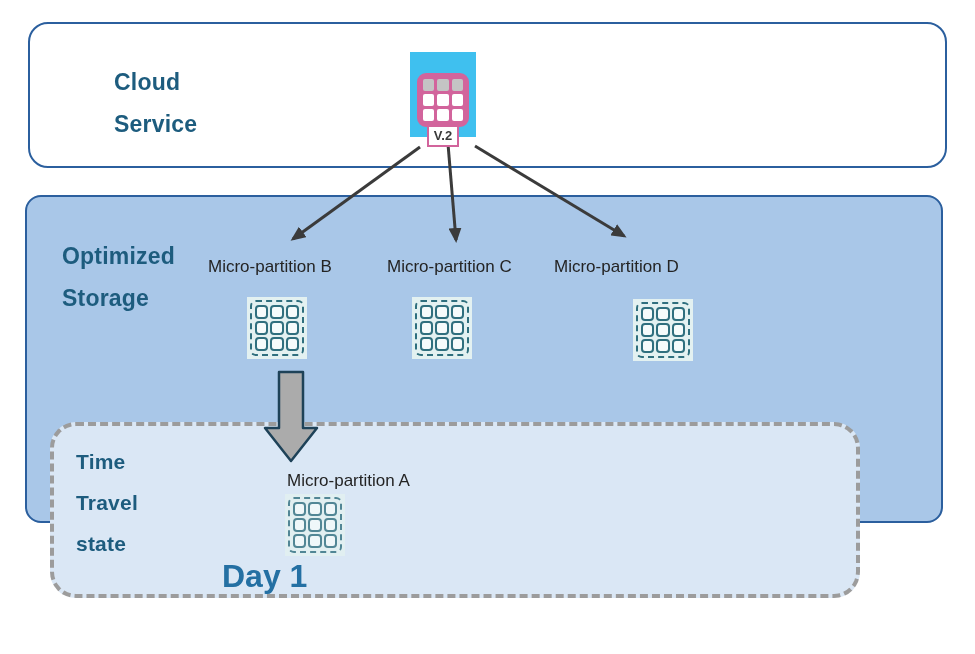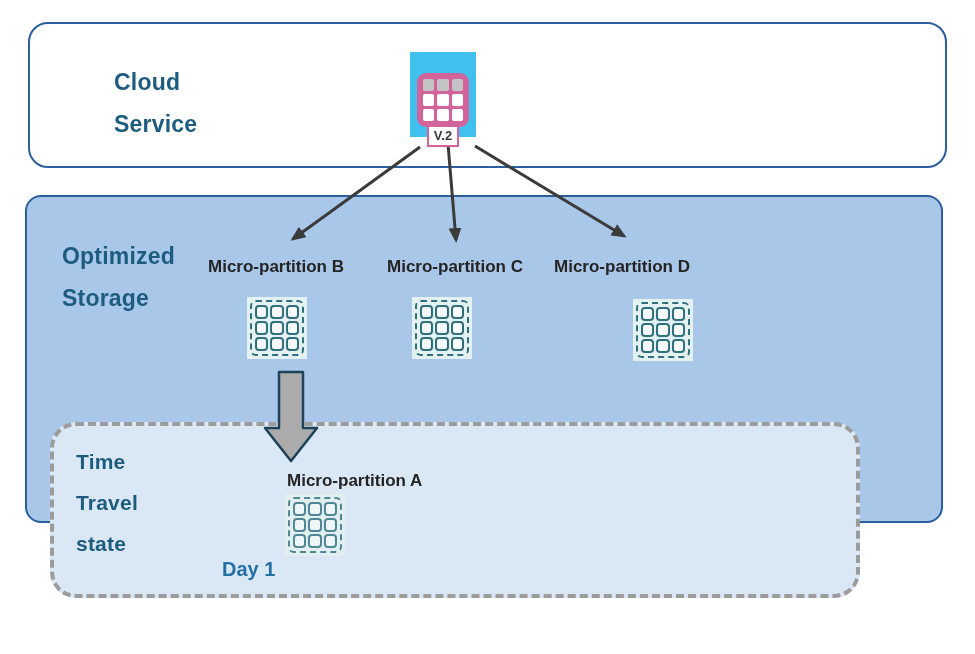--- a/index.html
+++ b/index.html
@@ -42,24 +42,24 @@
   }
   .heading{
     position:absolute;color:var(--heading-text);font-weight:600;
     font-size:23px;line-height:1.82;letter-spacing:.2px;
   }
   .cloud-label{left:48px;top:38px;width:110px;margin-left:36px;}
   .storage-label{left:60px;top:234px;width:135px;}
   .tt-label{left:76px;top:442px;width:92px;font-size:21px;line-height:1.95;}
   .day-label{
     position:absolute;left:222px;top:558px;color:var(--day-text);
-    font-weight:700;font-size:20px;
+    font-weight:700;font-size:32px;
   }
   .mp-label{
-    position:absolute;top:257px;color:var(--label-text);font-size:17px;font-weight:700;
+    position:absolute;top:257px;color:var(--label-text);font-size:17px;font-weight:400;
   }
   .mp-label.a{top:471px;}
   
   .mp-icon{
     position:absolute;width:60px;height:62px;background:var(--partition-bg);
     box-sizing:border-box;padding:3px;
   }
   .mp-icon .dash{
     width:100%;height:100%;box-sizing:border-box;border:2px dashed var(--partition-teal);
     border-radius:6px;display:grid;grid-template-columns:repeat(3,1fr);

